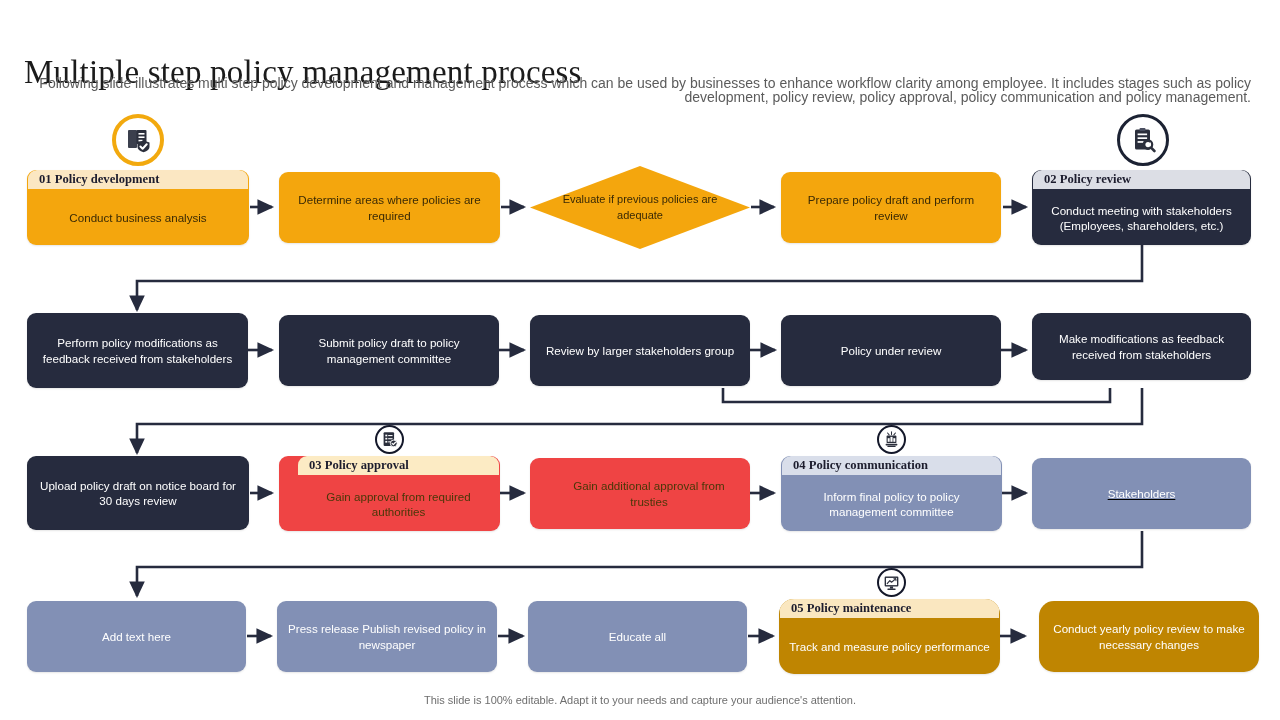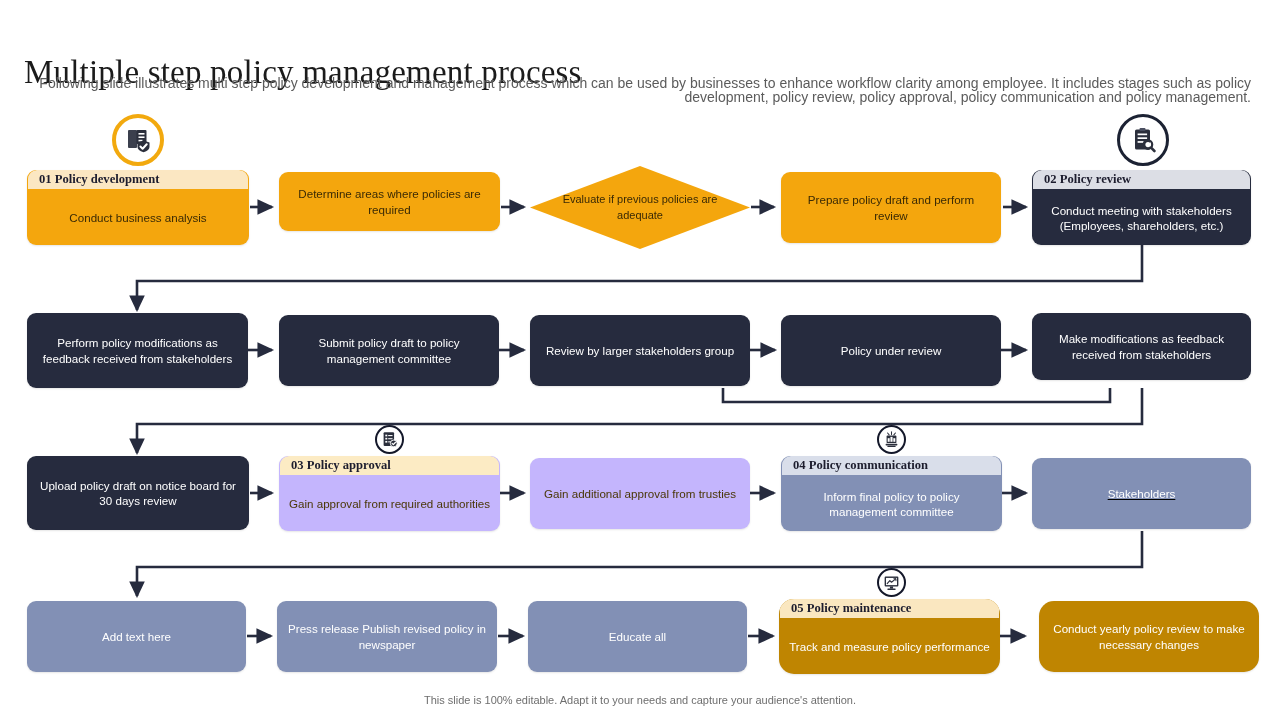--- a/index.html
+++ b/index.html
@@ -103,21 +103,21 @@
 
   
   .c-orange      { background: #F4A60D; }
   .c-orange .body{ color: #3a2a05; }
   .c-orange .strip{ background: #FBE7C2; }
 
   .c-navy        { background: #262B3E; }
   .c-navy .body  { color: #ffffff; }
   .c-navy .strip { background: #DCDEE5; }
 
-  .c-gold        { background: #c4b5fd; }
+  .c-gold        { background: #ef4444; padding-left: 18px; }
   .c-gold .body  { color: #4a3708; }
   .c-gold .strip { background: #FCEBC4; }
 
   .c-slate       { background: #8290B5; }
   .c-slate .body { color: #ffffff; }
   .c-slate .strip{ background: #D9DEEA; }
 
   .c-bronze      { background: #BF8501; border-radius: 15px; }
   .c-bronze .body{ color: #ffffff; }
   .c-bronze .strip{ background: #FAE7C0; }
@@ -271,21 +271,21 @@
       <rect x="10.6" y="19" width="4.8" height="3.4" fill="#2b2f3c"></rect>
       <rect x="6.6" y="22.2" width="12.8" height="2.2" rx="1" fill="#2b2f3c"></rect>
     </svg>
   </div>
 
   <div class="node stage c-orange" style="left:27px; top:170px; width:222px; height:75px;">
     <div class="strip">01 Policy development</div>
     <div class="body">Conduct business analysis</div>
   </div>
 
-  <div class="node c-orange" style="left:279px; top:172px; width:221px; height:59px;">
+  <div class="node c-orange" style="left:279px; top:172px; width:221px; height:71px;">
     <div class="body">Determine areas where policies are required</div>
   </div>
 
   <div class="diamond" style="left:530px; top:166px; width:220px; height:83px;">
     <div class="dshape"></div>
     <div class="dtext">Evaluate if previous policies are adequate</div>
   </div>
 
   <div class="node c-orange" style="left:781px; top:172px; width:220px; height:71px;">
     <div class="body">Prepare policy draft and perform review</div>

